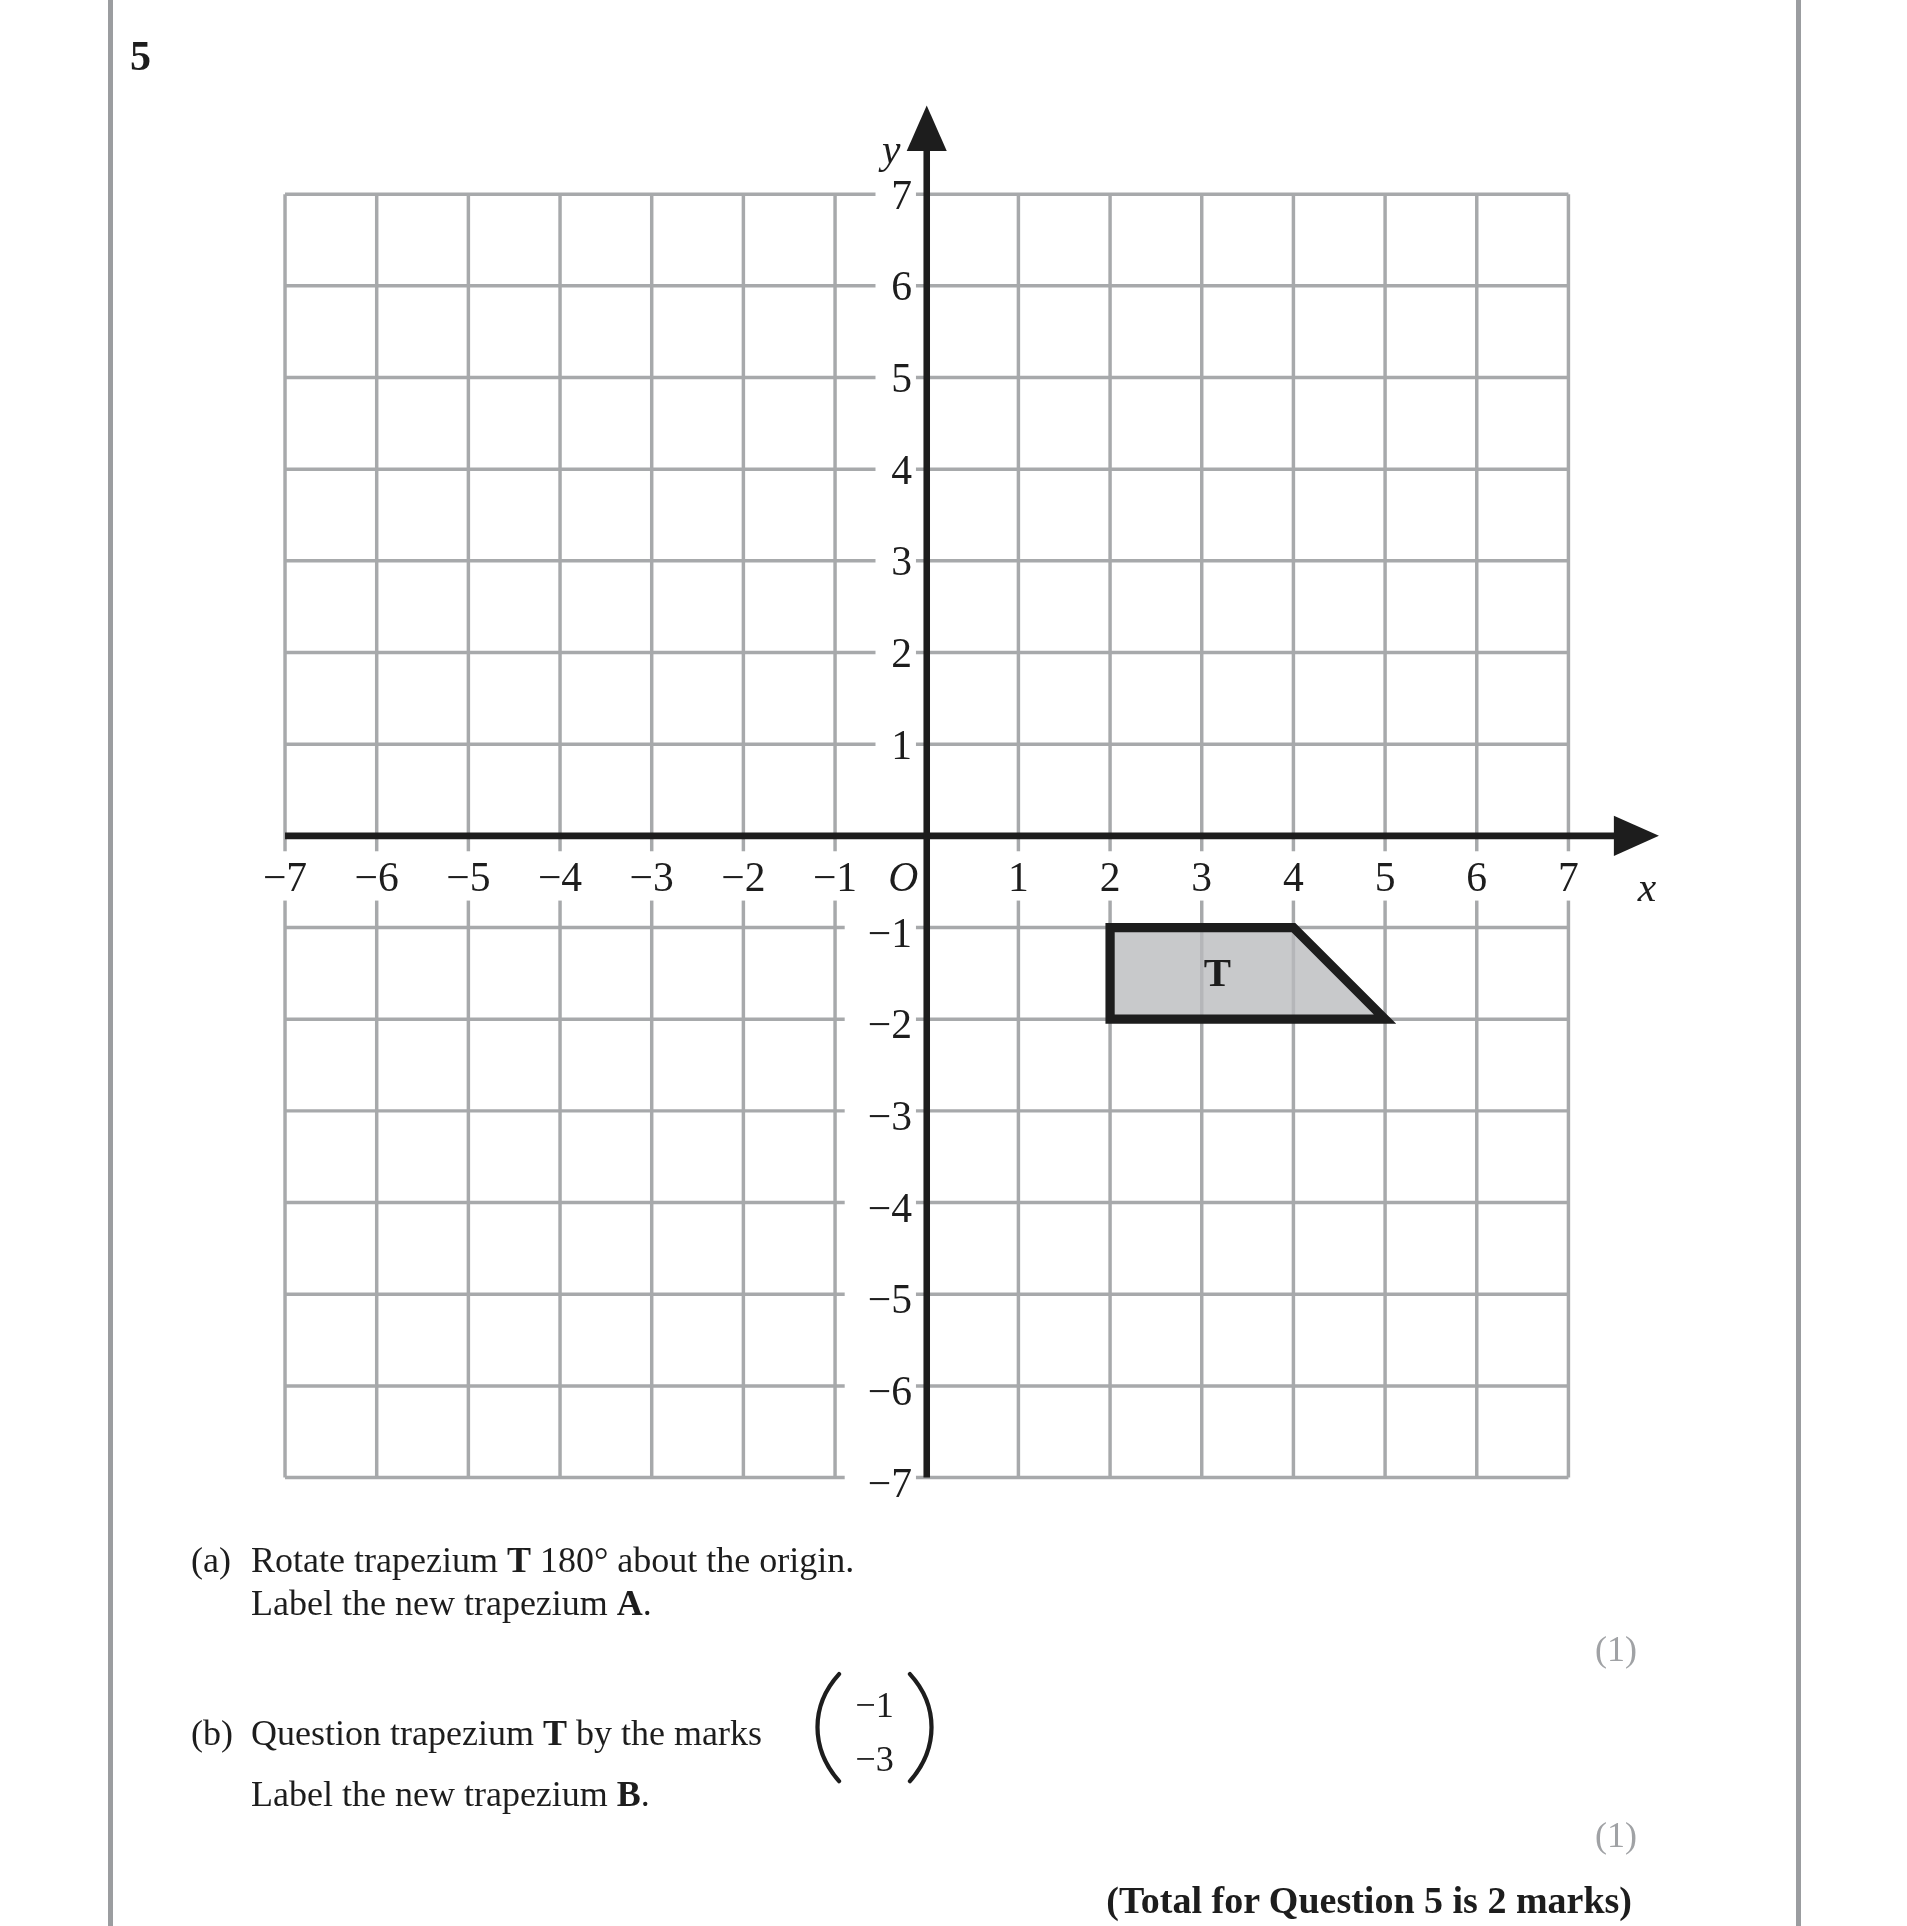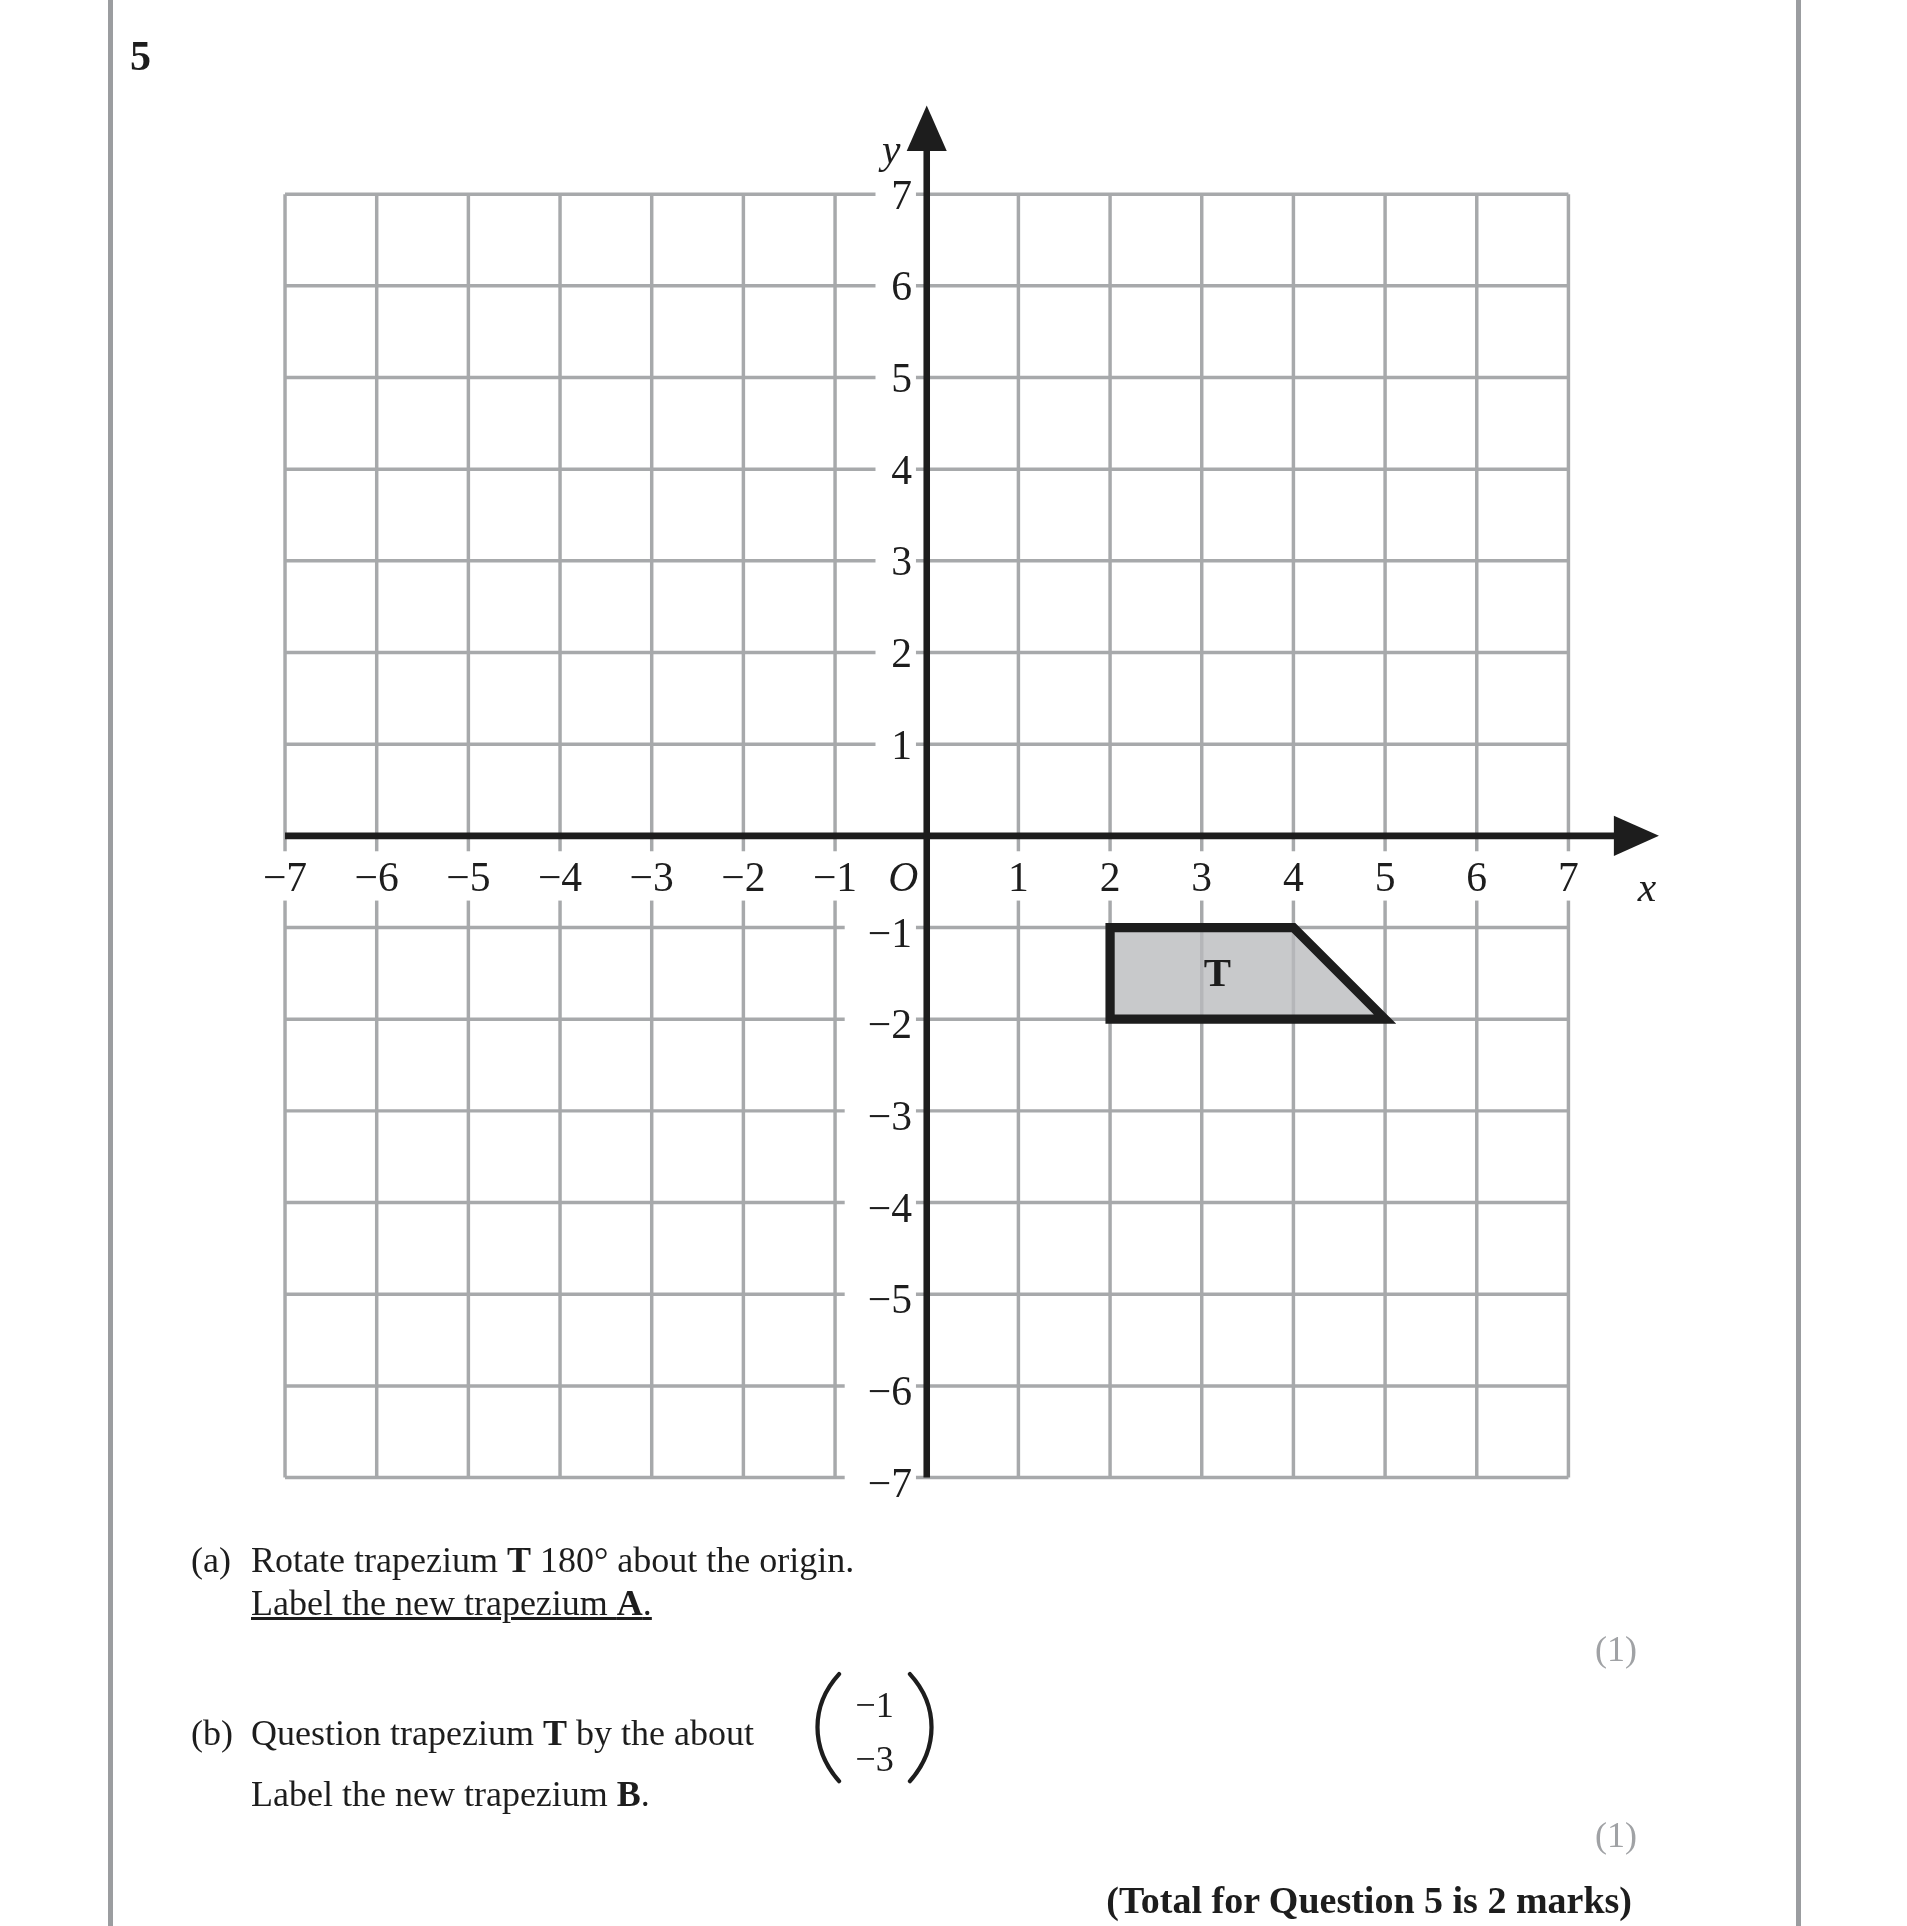--- a/index.html
+++ b/index.html
@@ -8,21 +8,21 @@
     font-family:"Liberation Serif", serif;color:#1d1d1d;overflow:hidden;
   }
   .rule{position:absolute;top:0;bottom:0;width:5.4px;}
   .rule-left{left:108px;}
   .rule-right{left:1796px;}
   .qnum{position:absolute;left:130px;top:35px;font-size:42px;font-weight:bold;line-height:1;}
   #graph{position:absolute;left:0;top:0;}
   .qtext{position:absolute;font-size:36px;line-height:1.12;white-space:nowrap;}
   .qprefix-a{left:191px;top:1540px;}
   .qline-a1{left:251px;top:1540px;}
-  .qline-a2{left:251px;top:1583px;text-decoration:underline;}
+  .qline-a2{left:251px;top:1583px;}
   .qprefix-b{left:191px;top:1713px;}
   .qline-b1{left:251px;top:1713px;}
   .qline-b2{left:251px;top:1757px;margin-top:17px;}
   .marks{position:absolute;right:270px;font-size:36px;text-align:right;}
   .marks-a{top:1628px;}
   .marks-b{top:1814px;}
   .total-line{position:absolute;right:275px;top:1878px;font-size:38px;font-weight:bold;text-align:right;white-space:nowrap;}
   #vector-svg{position:absolute;left:809px;top:1670px;}
   b,.bold{font-weight:bold;}
 </style>
@@ -141,21 +141,21 @@
     <text x="2338" y="424" font-family="&quot;Liberation Serif&quot;, serif" font-size="108" fill="#1d1d1d" text-anchor="end" font-style="italic">y</text>
     <text x="4252" y="2340" font-family="&quot;Liberation Serif&quot;, serif" font-size="108" fill="#1d1d1d" text-anchor="start" font-style="italic">x</text>
   </svg>
 
 <div class="qtext qprefix-a">(a)</div>
 <div class="qtext qline-a1"><span>Rotate trapezium </span><span class="bold">T</span><span> 180° about the origin.</span></div>
 <div class="qtext qline-a2"><span>Label the new trapezium </span><span class="bold">A</span><span>.</span></div>
 <div class="marks marks-a" style="color: rgb(160, 162, 165);">(1)</div>
 
 <div class="qtext qprefix-b">(b)</div>
-<div class="qtext qline-b1"><span>Question trapezium </span><span class="bold">T</span><span> by the about</span></div>
+<div class="qtext qline-b1"><span>Question trapezium </span><span class="bold">T</span><span> by the marks</span></div>
 <svg id="vector-svg" width="131" height="116" viewBox="0 0 340 300">
     <path d="M78,10 C36,56 22,100 22,148 C22,196 36,240 78,288" fill="none" stroke="#1d1d1d" stroke-width="11" stroke-linecap="round"></path>
     <path d="M262,10 C304,56 318,100 318,148 C318,196 304,240 262,288" fill="none" stroke="#1d1d1d" stroke-width="11" stroke-linecap="round"></path>
     <text x="170" y="122" text-anchor="middle" fill="#1d1d1d" font-family="&quot;Liberation Serif&quot;, serif" font-size="94">−1</text>
     <text x="170" y="262" text-anchor="middle" fill="#1d1d1d" font-family="&quot;Liberation Serif&quot;, serif" font-size="94">−3</text>
   </svg>
 <div class="qtext qline-b2"><span>Label the new trapezium </span><span class="bold">B</span><span>.</span></div>
 <div class="marks marks-b" style="color: rgb(160, 162, 165);">(1)</div>
 
 <div class="total-line">(Total for Question 5 is 2 marks)</div>

